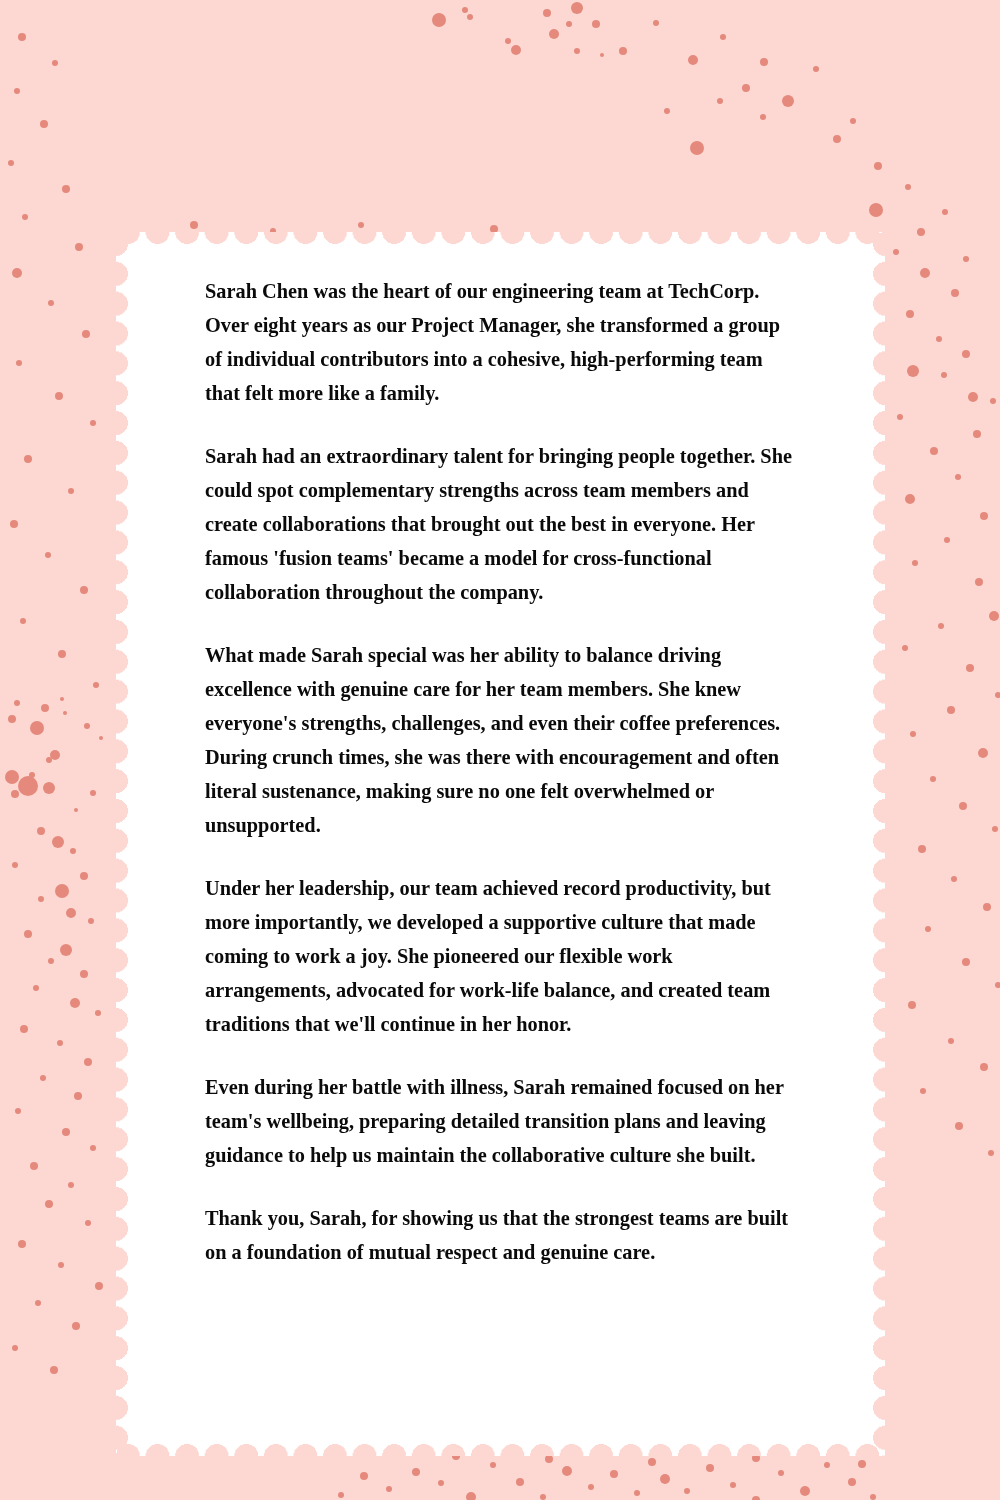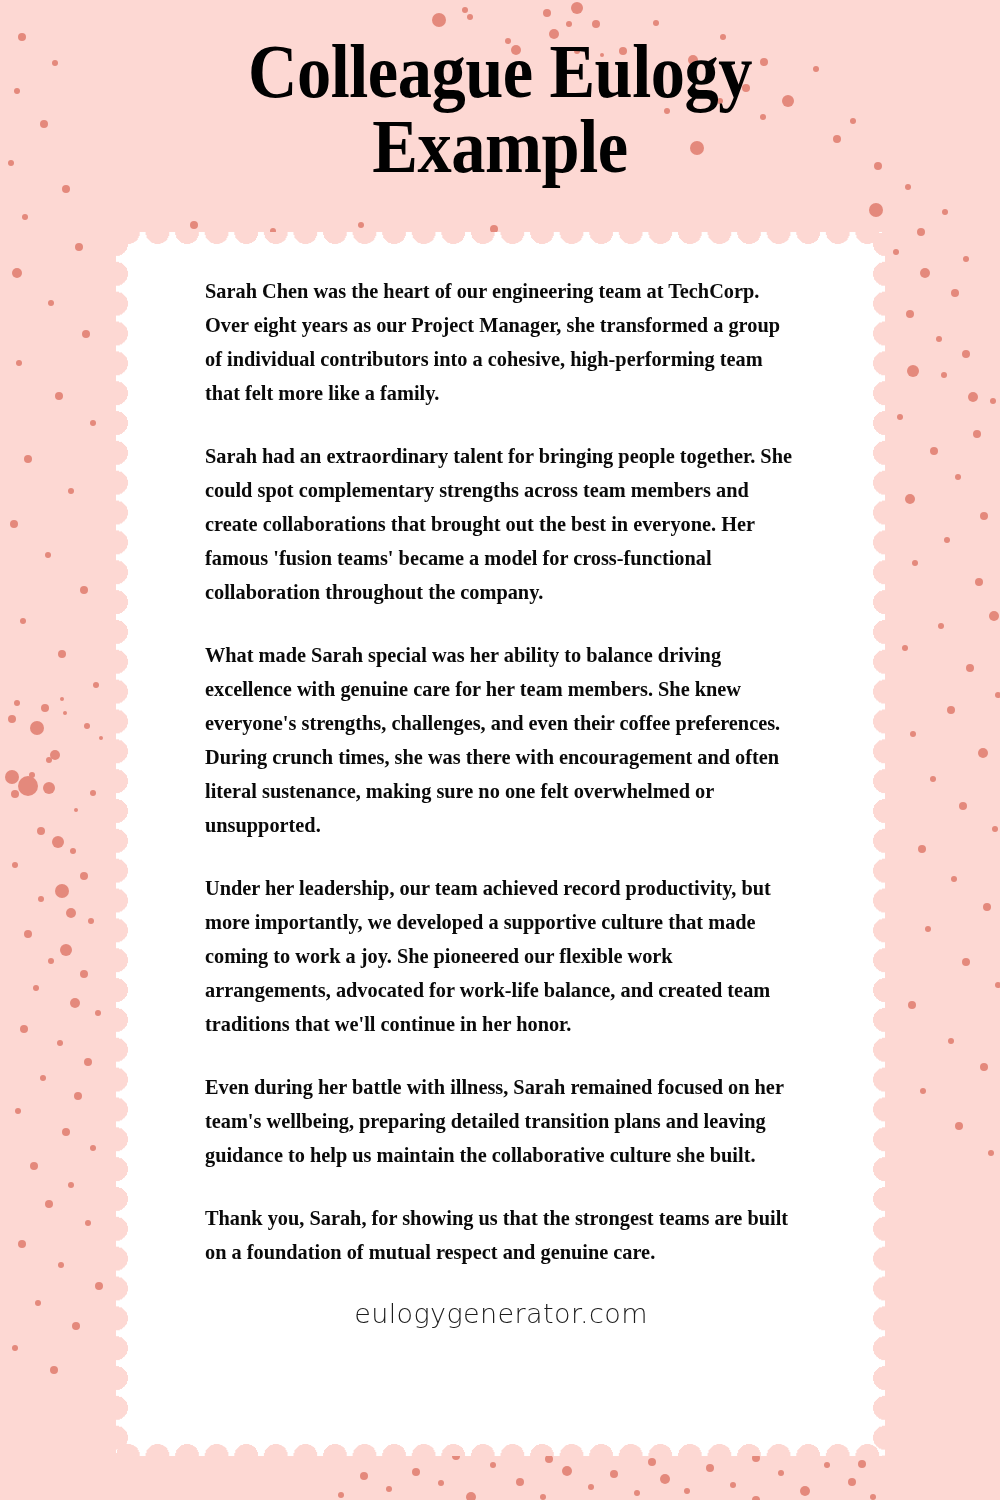--- a/index.html
+++ b/index.html
@@ -324,37 +324,32 @@
       <div class="splat" style="left: 490px; top: 225px; width: 8px; height: 8px; background: rgb(228, 137, 124);"></div>
       <div class="splat" style="left: 513px; top: 248px; width: 6px; height: 6px; background: rgb(228, 137, 124);"></div>
       <div class="splat" style="left: 155px; top: 236px; width: 6px; height: 6px; background: rgb(228, 137, 124);"></div>
       <div class="splat" style="left: 190px; top: 221px; width: 8px; height: 8px; background: rgb(228, 137, 124);"></div>
       <div class="splat" style="left: 236px; top: 245px; width: 4px; height: 4px; background: rgb(228, 137, 124);"></div>
       <div class="splat" style="left: 270px; top: 228px; width: 6px; height: 6px; background: rgb(228, 137, 124);"></div>
       <div class="splat" style="left: 325px; top: 239px; width: 4px; height: 4px; background: rgb(228, 137, 124);"></div>
       <div class="splat" style="left: 358px; top: 222px; width: 6px; height: 6px; background: rgb(228, 137, 124);"></div>
     </div>
 
-  <div id="title-block">
-    <h1 id="poster-title">Colleague Eulogy
-Example</h1>
-  </div>
 
   <div id="stamp-card">
     <div id="stamp-white"></div>
     <div class="scallop-edge" id="scallop-top"></div>
     <div class="scallop-edge" id="scallop-bottom"></div>
     <div class="scallop-edge" id="scallop-left"></div>
     <div class="scallop-edge" id="scallop-right"></div>
 
     <div id="eulogy-body">
 
       <p class="eulogy-paragraph">Sarah Chen was the heart of our engineering team at TechCorp. Over eight years as our Project Manager, she transformed a group of individual contributors into a cohesive, high-performing team that felt more like a family.</p>
         <p class="eulogy-paragraph">Sarah had an extraordinary talent for bringing people together. She could spot complementary strengths across team members and create collaborations that brought out the best in everyone. Her famous 'fusion teams' became a model for cross-functional collaboration throughout the company.</p>
         <p class="eulogy-paragraph">What made Sarah special was her ability to balance driving excellence with genuine care for her team members. She knew everyone's strengths, challenges, and even their coffee preferences. During crunch times, she was there with encouragement and often literal sustenance, making sure no one felt overwhelmed or unsupported.</p>
         <p class="eulogy-paragraph">Under her leadership, our team achieved record productivity, but more importantly, we developed a supportive culture that made coming to work a joy. She pioneered our flexible work arrangements, advocated for work-life balance, and created team traditions that we'll continue in her honor.</p>
         <p class="eulogy-paragraph">Even during her battle with illness, Sarah remained focused on her team's wellbeing, preparing detailed transition plans and leaving guidance to help us maintain the collaborative culture she built.</p>
         <p class="eulogy-paragraph">Thank you, Sarah, for showing us that the strongest teams are built on a foundation of mutual respect and genuine care.</p>
-        <div id="site-credit">eulogygenerator.com</div>
     </div>
   </div>
 
 </div>
 
 </body></html>

